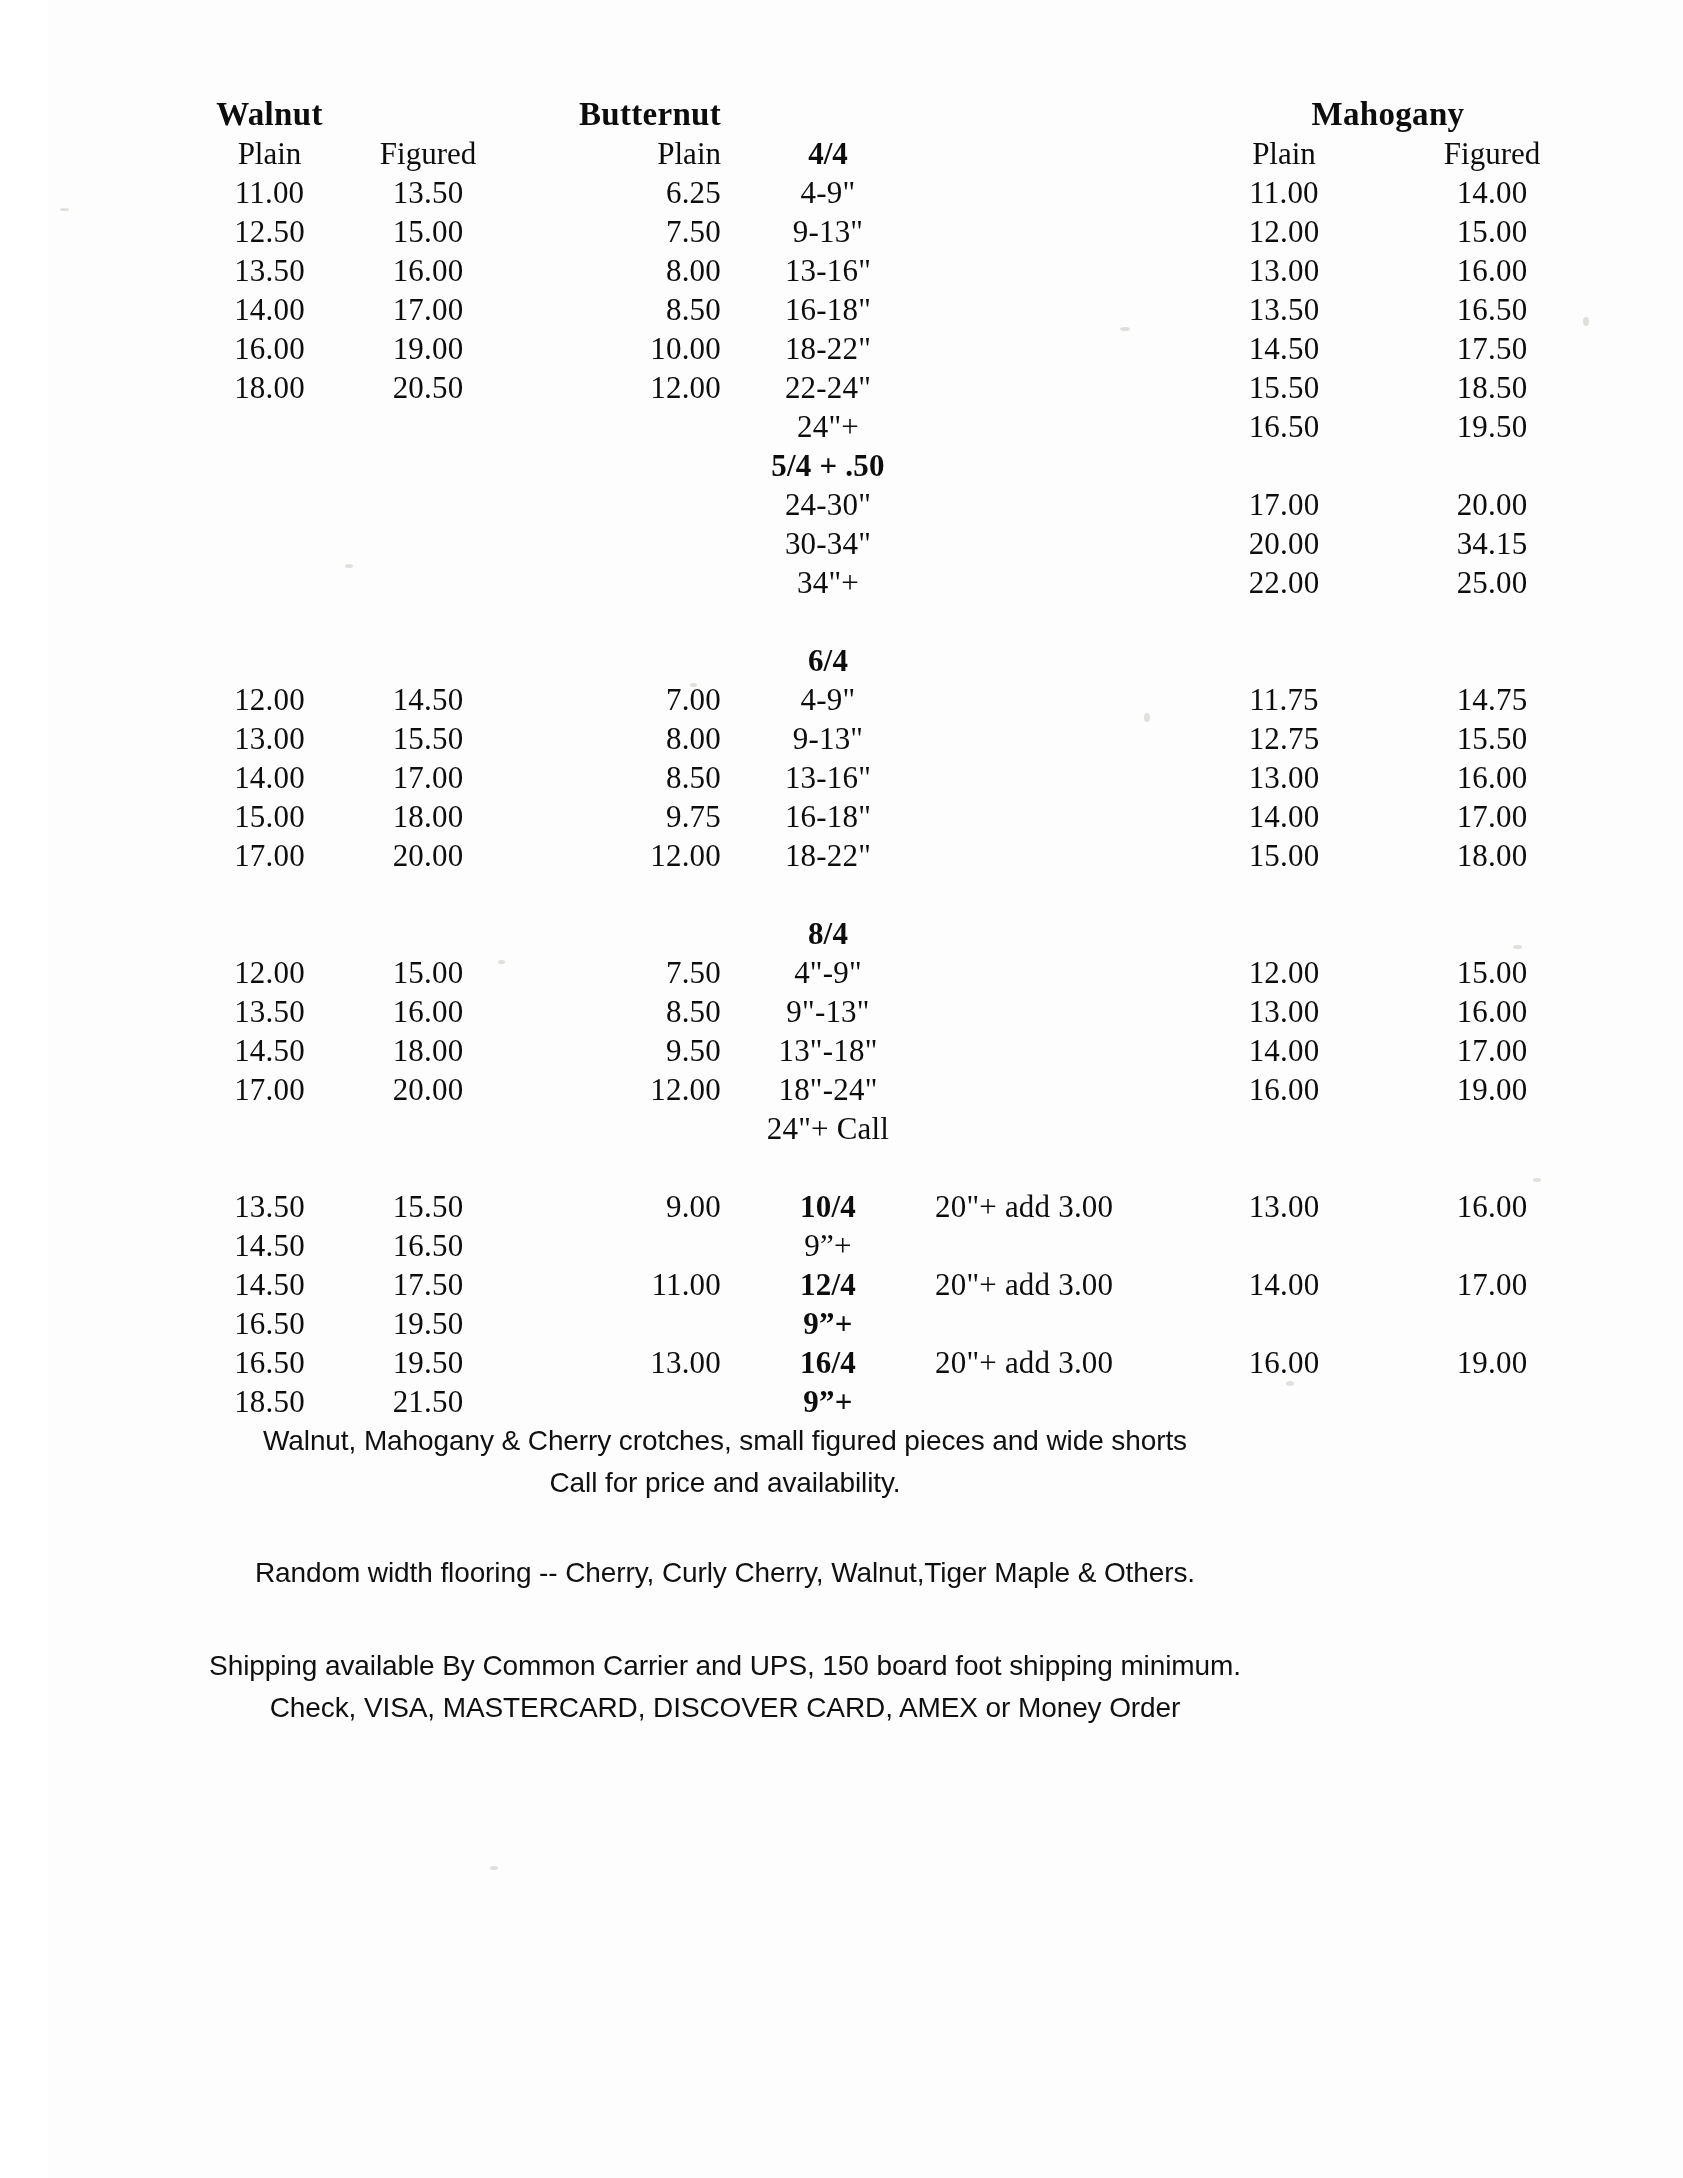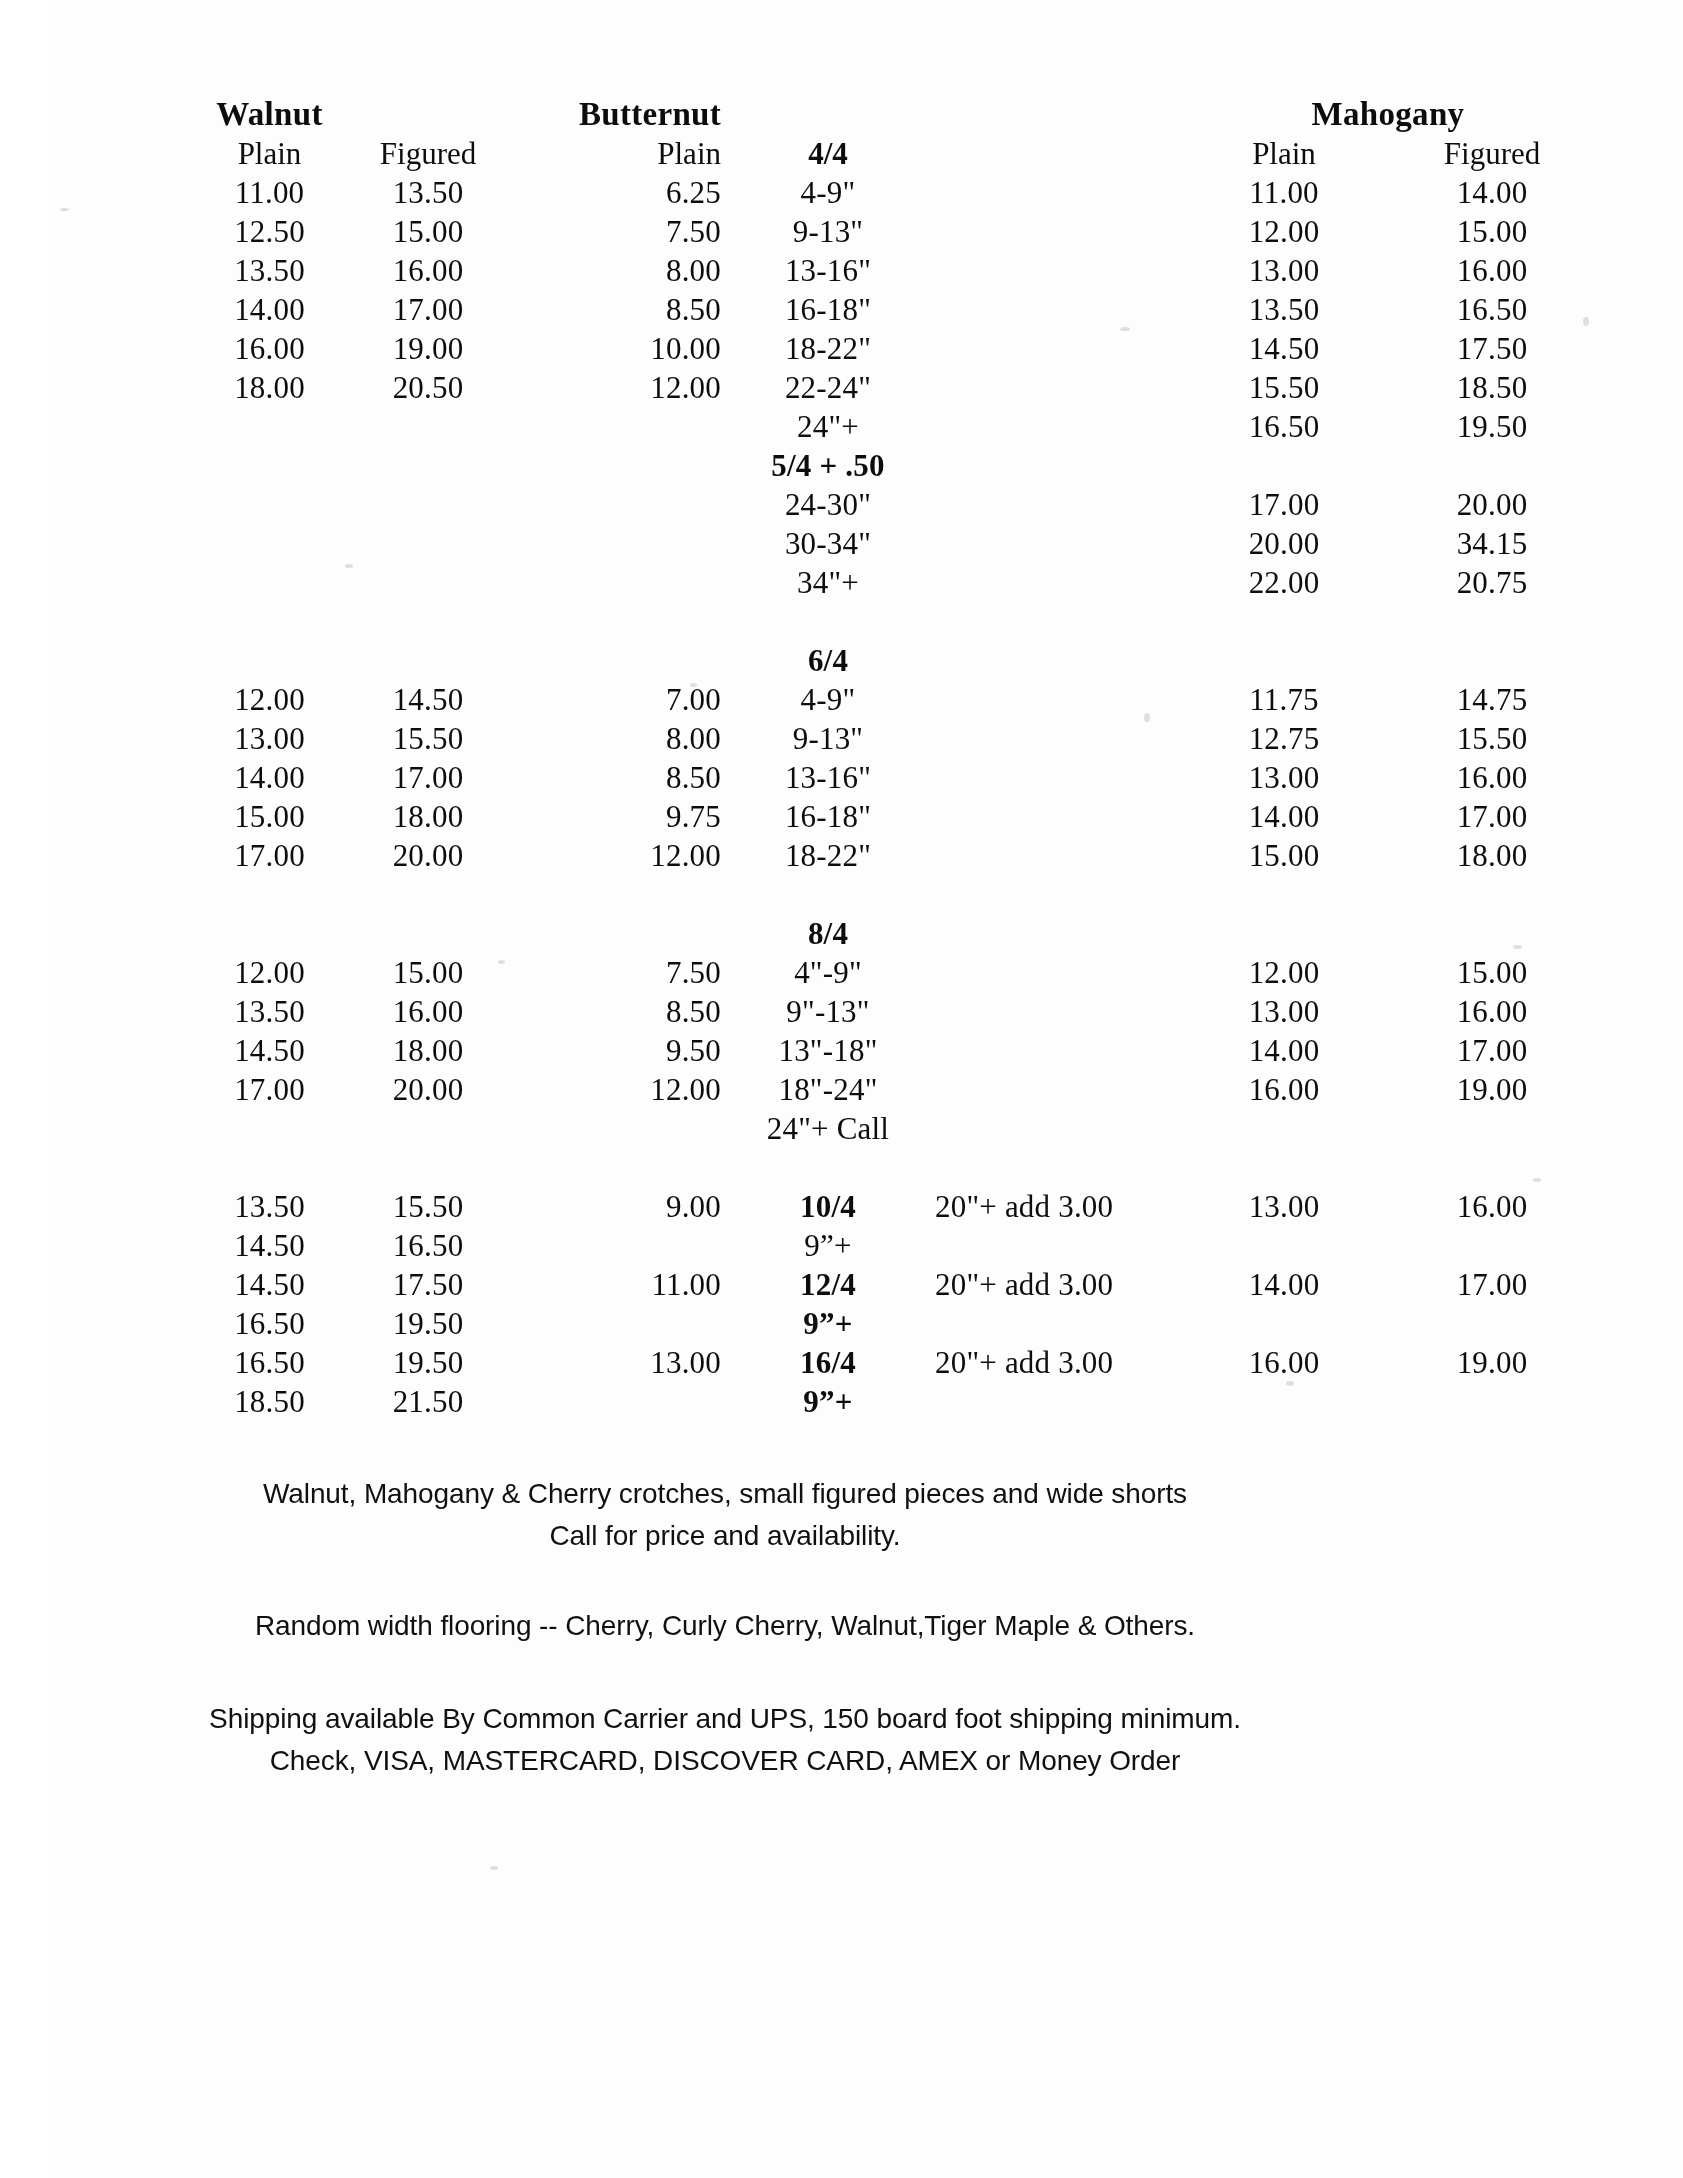--- a/index.html
+++ b/index.html
@@ -48,21 +48,21 @@
     line-height: 39px;
     letter-spacing: 0.3px;
   }
   .hdr-col { font-size: 31px; line-height: 39px; }
   .size-hdr { font-weight: bold; font-size: 31px; }
 
   
   .footer {
     position: absolute;
     left: 0;
-    top: 1473px;
+    top: 1420px;
     width: 1354px;
     text-align: center;
     font-family: "Liberation Sans", "DejaVu Sans", sans-serif;
     color: #101010;
   }
   .fp {
     font-size: 28px;
     line-height: 42px;
     letter-spacing: -0.1px;
   }
@@ -207,21 +207,21 @@
           <div class="c-mp cell">20.00</div>
           <div class="c-mf cell">34.15</div>
         </div>
         <div class="row">
           <div class="c-wp cell"></div>
           <div class="c-wf cell"></div>
           <div class="c-bp cell"></div>
           <div class="c-size cell">34"+</div>
           <div class="c-note cell"></div>
           <div class="c-mp cell">22.00</div>
-          <div class="c-mf cell">20.75</div>
+          <div class="c-mf cell">25.00</div>
         </div>
         <div class="row">
           <div class="c-wp cell"></div>
           <div class="c-wf cell"></div>
           <div class="c-bp cell"></div>
           <div class="c-size cell"></div>
           <div class="c-note cell"></div>
           <div class="c-mp cell"></div>
           <div class="c-mf cell"></div>
         </div>

